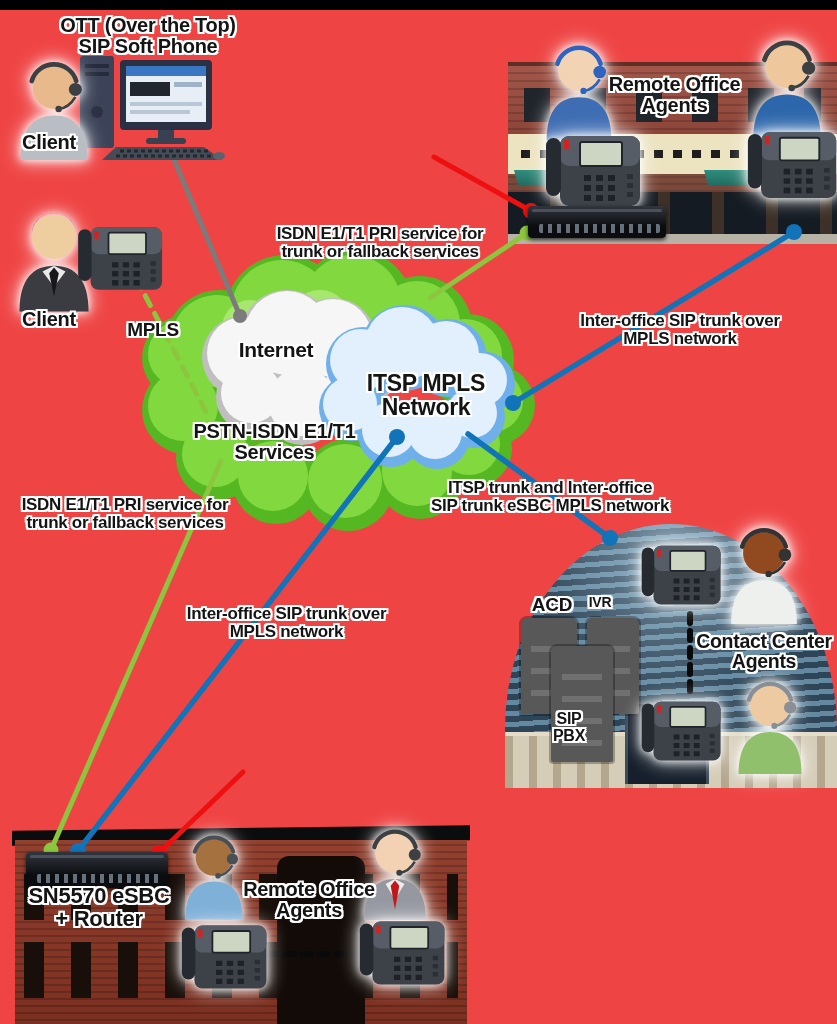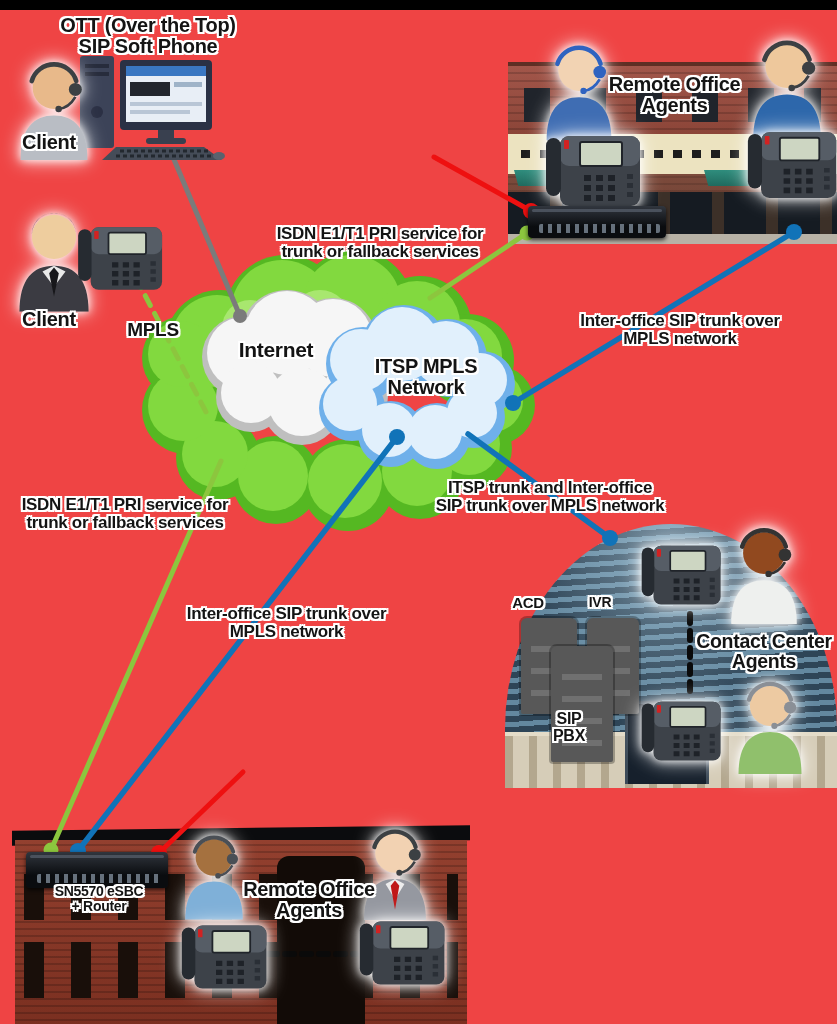--- a/index.html
+++ b/index.html
@@ -323,36 +323,38 @@
   </svg>
 
   <div class="lbl" style="left:48px;top:5px;width:200px;font-size:20px">OTT (Over the Top)
 SIP Soft Phone</div>
   <div class="lbl" style="left:14px;top:122px;width:70px;font-size:20px">Client</div>
   <div class="lbl" style="left:14px;top:299px;width:70px;font-size:20px">Client</div>
   <div class="lbl" style="left:120px;top:310px;width:66px;font-size:19px">MPLS</div>
   <div class="lbl" style="left:260px;top:215px;width:240px;font-size:17px">ISDN E1/T1 PRI service for
 trunk or fallback services</div>
   <div class="lbl" style="left:212px;top:329px;width:128px;font-size:21px">Internet</div>
-  <div class="lbl" style="left:356px;top:346px;width:140px;font-size:20px">ITSP MPLS
+  <div class="lbl" style="left:356px;top:361px;width:140px;font-size:23px">ITSP MPLS
 Network</div>
+  <div class="lbl" style="left:172px;top:411px;width:205px;font-size:20px">PSTN-ISDN E1/T1
+Services</div>
   <div class="lbl" style="left:552px;top:302px;width:256px;font-size:17px">Inter-office SIP trunk over
 MPLS network</div>
   <div class="lbl" style="left:410px;top:469px;width:280px;font-size:17px">ITSP trunk and Inter-office
-SIP trunk over MPLS network</div>
+SIP trunk eSBC MPLS network</div>
   <div class="lbl" style="left:0px;top:486px;width:250px;font-size:17px">ISDN E1/T1 PRI service for
 trunk or fallback services</div>
   <div class="lbl" style="left:164px;top:595px;width:245px;font-size:17px">Inter-office SIP trunk over
 MPLS network</div>
   <div class="lbl" style="left:592px;top:64px;width:165px;font-size:20px">Remote Office
 Agents</div>
   <div class="lbl" style="left:688px;top:621px;width:152px;font-size:19.5px">Contact Center
 Agents</div>
-  <div class="lbl" style="left:502px;top:585px;width:52px;font-size:15px">ACD</div>
+  <div class="lbl" style="left:526px;top:585px;width:52px;font-size:19px">ACD</div>
   <div class="lbl" style="left:574px;top:585px;width:52px;font-size:14px">IVR</div>
   <div class="lbl" style="left:538px;top:701px;width:62px;font-size:16px">SIP
 PBX</div>
-  <div class="lbl" style="left:28px;top:874px;width:142px;font-size:14px">SN5570 eSBC
+  <div class="lbl" style="left:28px;top:874px;width:142px;font-size:22px">SN5570 eSBC
 + Router</div>
   <div class="lbl" style="left:238px;top:869px;width:142px;font-size:20px">Remote Office
 Agents</div>
 
 </div>
 
 </body></html>

